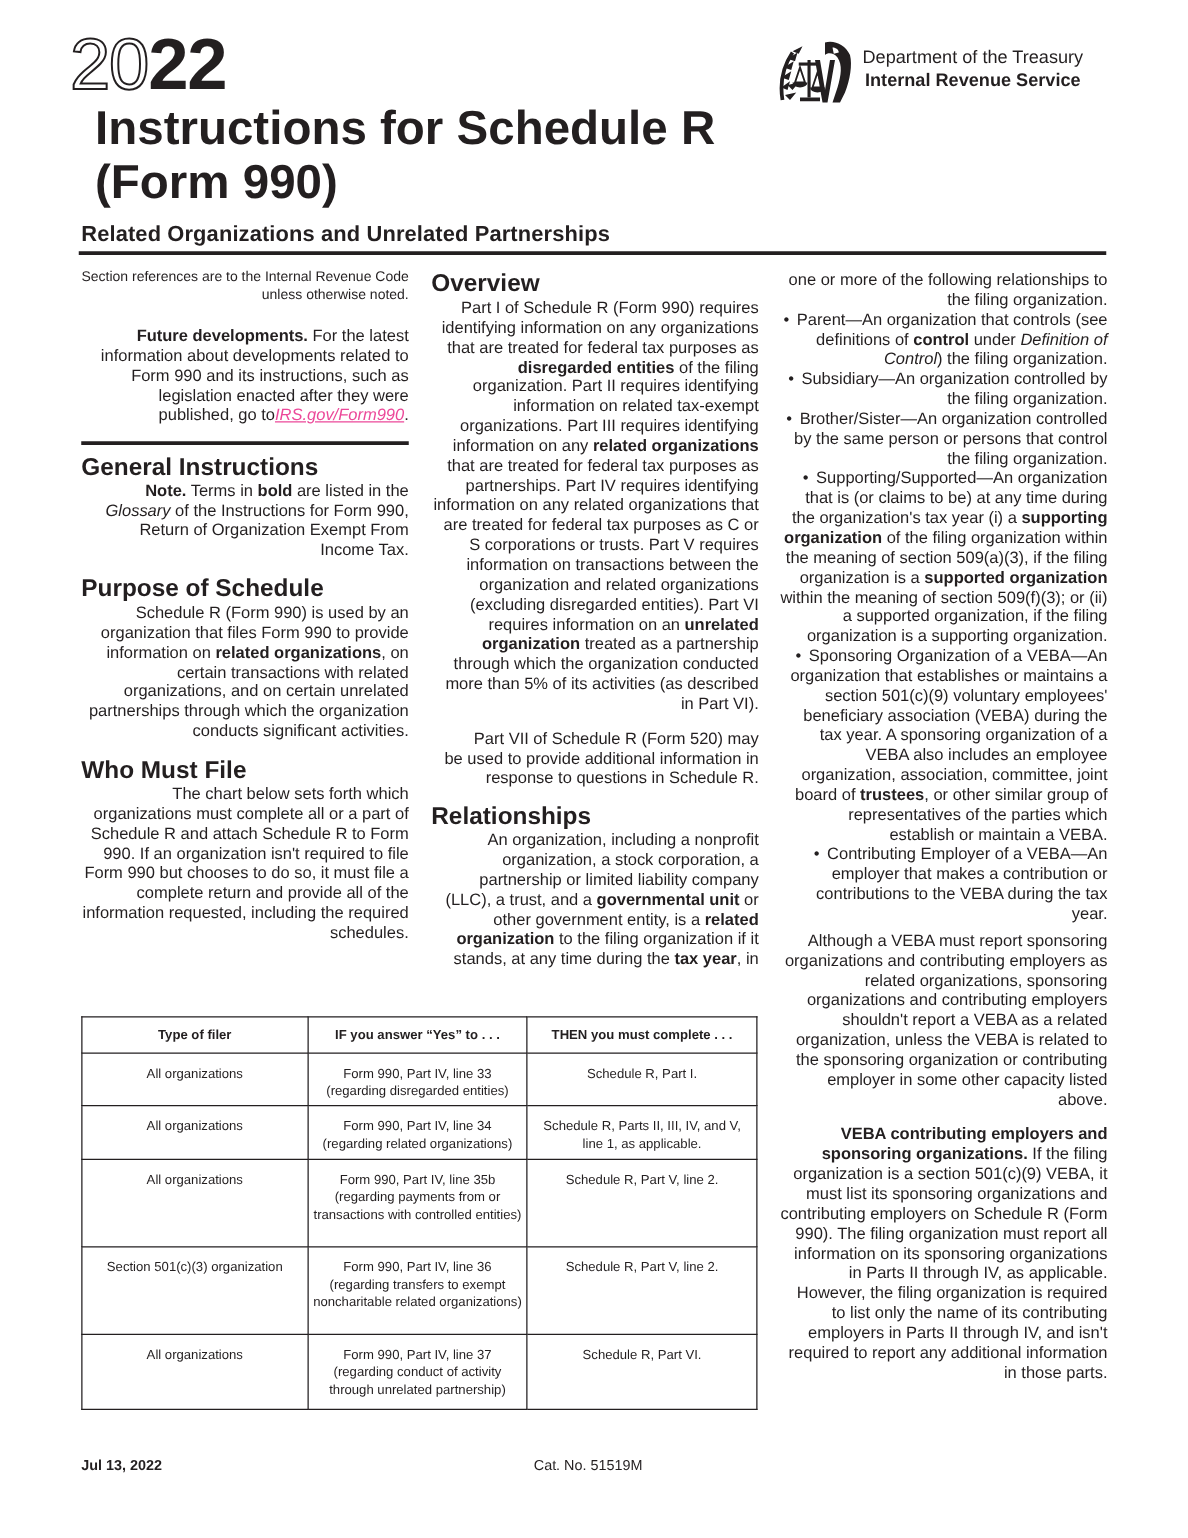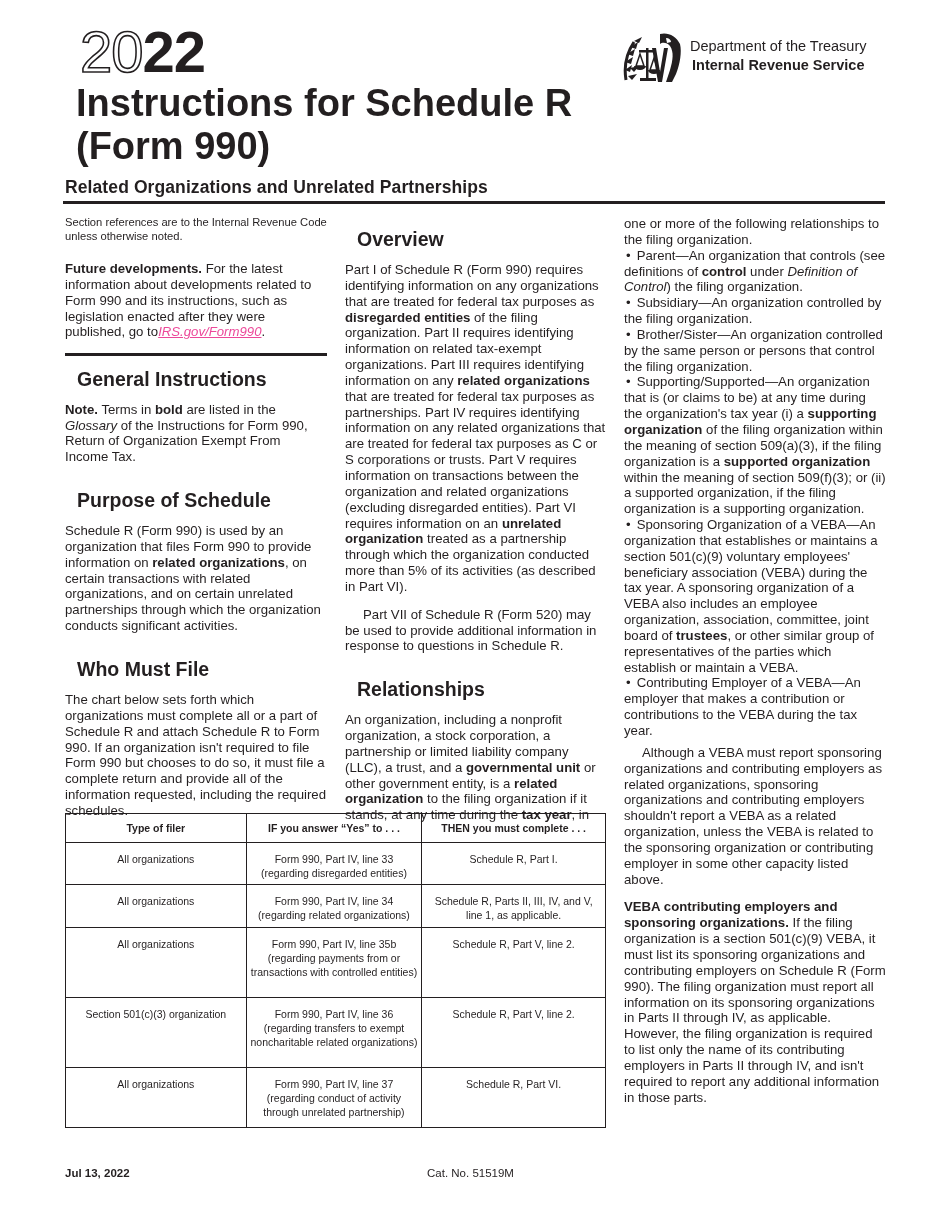--- a/index.html
+++ b/index.html
@@ -3,40 +3,40 @@
   <meta charset="utf-8">
   <style>
     html, body { margin: 0; padding: 0; background: #ffffff; }
     body {
       width: 950px; height: 1230px; position: relative; overflow: hidden;
       font-family: "Liberation Sans", sans-serif; color: #231f20;
     }
     .abs { position: absolute; }
 
     
-    .year { left: 80px; top: 22px; font-size: 58px; line-height: 60px; font-weight: bold; letter-spacing: -1px; }
+    .year { left: 56px; top: 22px; font-size: 58px; line-height: 60px; font-weight: bold; letter-spacing: -1px; }
     .year .outline { color: #fff; -webkit-text-stroke: 1.6px #231f20; font-weight: normal; }
     .title { left: 64px; top: 82px; font-size: 38px; line-height: 43px; font-weight: bold; width: 560px; margin-left: 12px; }
     .subtitle { left: 65px; top: 177px; font-size: 17.5px; font-weight: bold; letter-spacing: 0.1px; }
     .rule-top { left: 63px; top: 201px; width: 822px; height: 3px; background: #231f20; }
 
     .agency { left: 622px; top: 30px; display: flex; align-items: flex-start; }
     .agency .logo { width: 62px; height: 56px; }
     .agency .lines { margin-left: 6px; margin-top: 7px; font-size: 14.5px; line-height: 19px; text-align: center; }
     .agency .l2 { font-weight: bold; }
 
     
     .col { position: absolute; font-size: 13.2px; line-height: 15.85px; }
-    .col p { margin: 0; }
+    .col p { margin: 0; text-align: right; }
     .col1 { left: 65px; top: 216px; width: 262px; }
     .col2 { left: 345px; top: 216px; width: 262px; }
     .col3 { left: 624px; top: 216px; width: 262px; }
 
     .small { font-size: 11.2px; line-height: 13.5px; }
-    h2 { margin: 12px; font-size: 19.5px; line-height: 22px; font-weight: bold; }
+    h2 { margin: 0; font-size: 19.5px; line-height: 22px; font-weight: bold; }
     .gap6 { height: 6px; }
     .gap12 { height: 12px; }
     .gap18 { height: 18px; }
     .divider { height: 2.5px; background: #231f20; margin: 13px 0 7px 0; width: 262px; }
     .indent { text-indent: 18px; }
     a.link { color: #ec4899; font-style: italic; text-decoration: underline; }
     .bullet::before { content: "\2022"; padding-right: 6px; padding-left: 2px; }
 
     
     table.filers {

